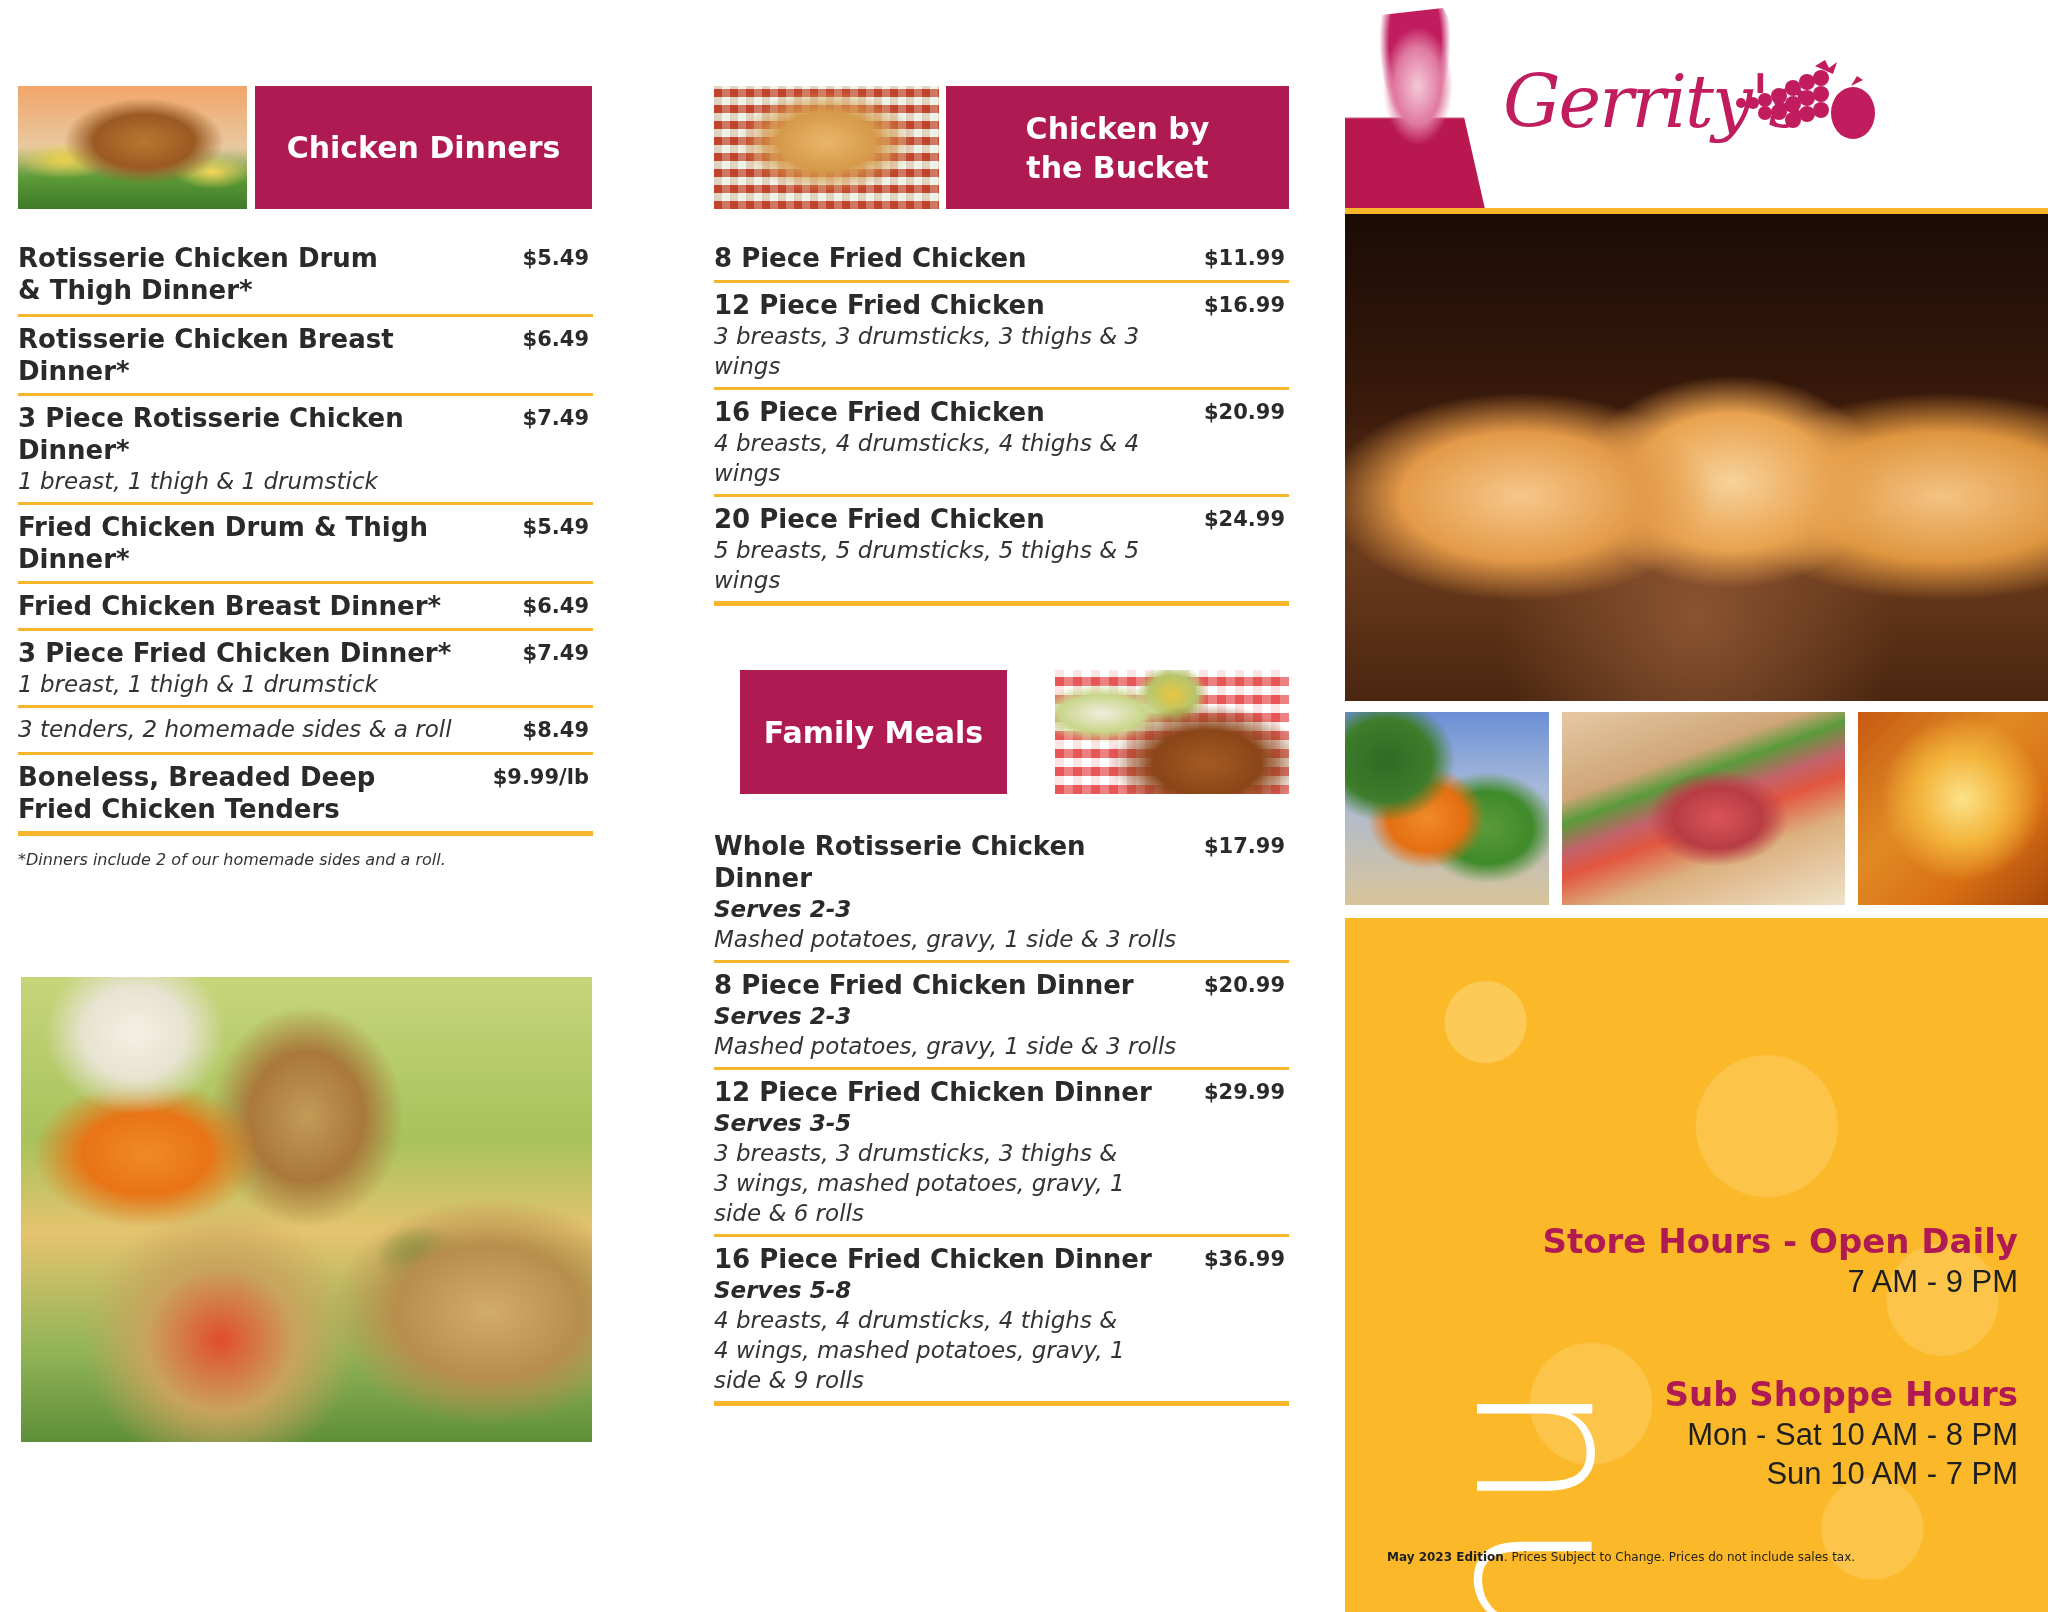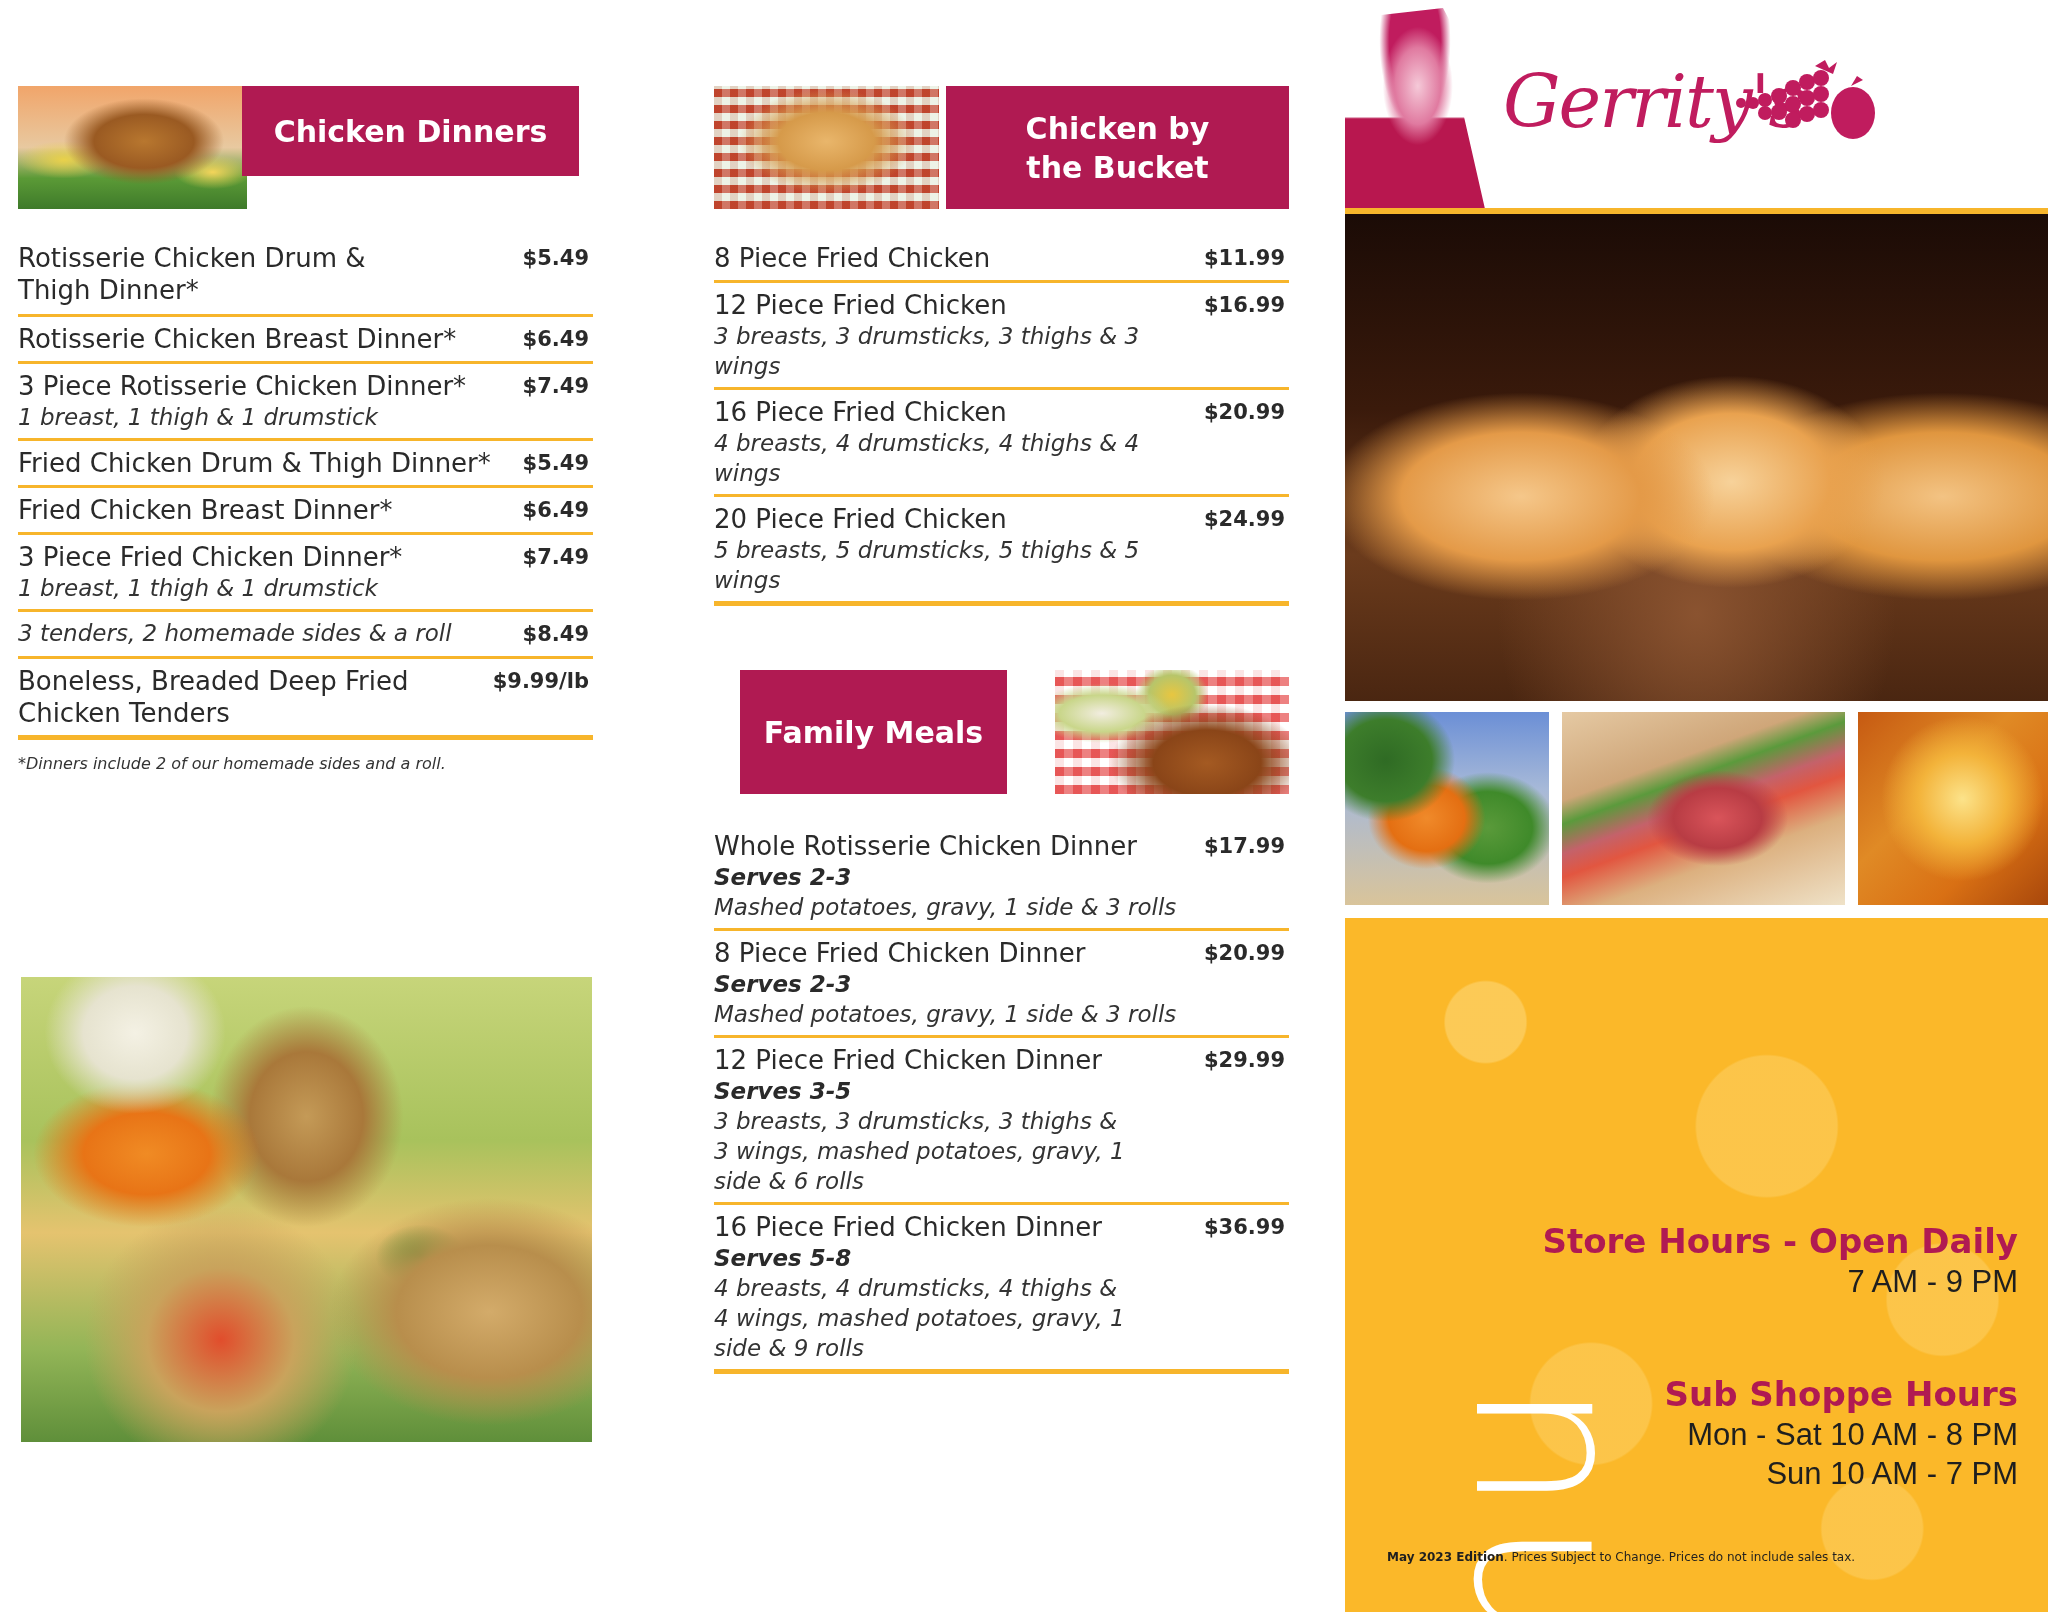--- a/index.html
+++ b/index.html
@@ -21,21 +21,21 @@
   .photo { position: absolute; overflow: hidden; }
 
   .menu-list { position: absolute; }
   .menu-row {
     display: flex; justify-content: space-between; align-items: flex-start;
     border-bottom: 3px solid #f7b52b;
     padding: 6px 4px 6px 0;
   }
   .menu-row.last { border-bottom-width: 5px; }
   .item-text { flex: 1; }
-  .item-name { font-size: 26px; line-height: 32px; color: #2a2a2a; font-weight: normal; }
+  .item-name { font-size: 26px; line-height: 32px; color: #2a2a2a; font-weight: bold; }
   .item-desc { font-size: 23px; line-height: 30px; font-style: italic; color: #333; }
   .item-serves { font-size: 23px; line-height: 30px; font-style: italic; font-weight: bold; color: #2a2a2a; }
   .item-price { font-size: 21px; font-weight: bold; line-height: 32px; color: #2a2a2a; white-space: nowrap; padding-left: 12px; }
   .footnote { font-size: 16px; font-style: italic; color: #333; margin-top: 14px; }
 
   
   .logo-area { position: absolute; left: 1345px; top: 0; width: 703px; height: 209px; background: #fff; }
   .yellow-line { position: absolute; left: 1345px; top: 208px; width: 703px; height: 6px; background: #f7b52b; }
   .yellow-panel {
     position: absolute; left: 1345px; top: 918px; width: 703px; height: 694px;
@@ -61,21 +61,21 @@
 </style>
 </head>
 <body>
 
 <div class="photo" style="left:18px; top:86px; width:229px; height:123px;
      background: radial-gradient(ellipse at 55% 45%, #b8772f 0%, #9a5a22 28%, transparent 45%),
                  radial-gradient(ellipse at 20% 60%, #e9d14a 0%, transparent 18%),
                  radial-gradient(ellipse at 85% 70%, #f3d55a 0%, transparent 14%),
                  linear-gradient(180deg, #f1a56a 0%, #e8c9a0 50%, #5b9a36 75%, #3e7a2a 100%);">
 </div>
-<div class="section-header" style="left:242px; top:86px; width:337px; height:90px;">
+<div class="section-header" style="left:255px; top:86px; width:337px; height:123px;">
   <span>Chicken Dinners</span>
 </div>
 
 <div class="menu-list" style="left:18px; top:236px; width:575px;">
   <div class="menu-row" style="padding-bottom:8px;">
     <div class="item-text">
       <div class="item-name" style="max-width:380px;">Rotisserie Chicken Drum &amp; Thigh Dinner*</div>
     </div>
     <div class="item-price">$5.49</div>
   </div>

